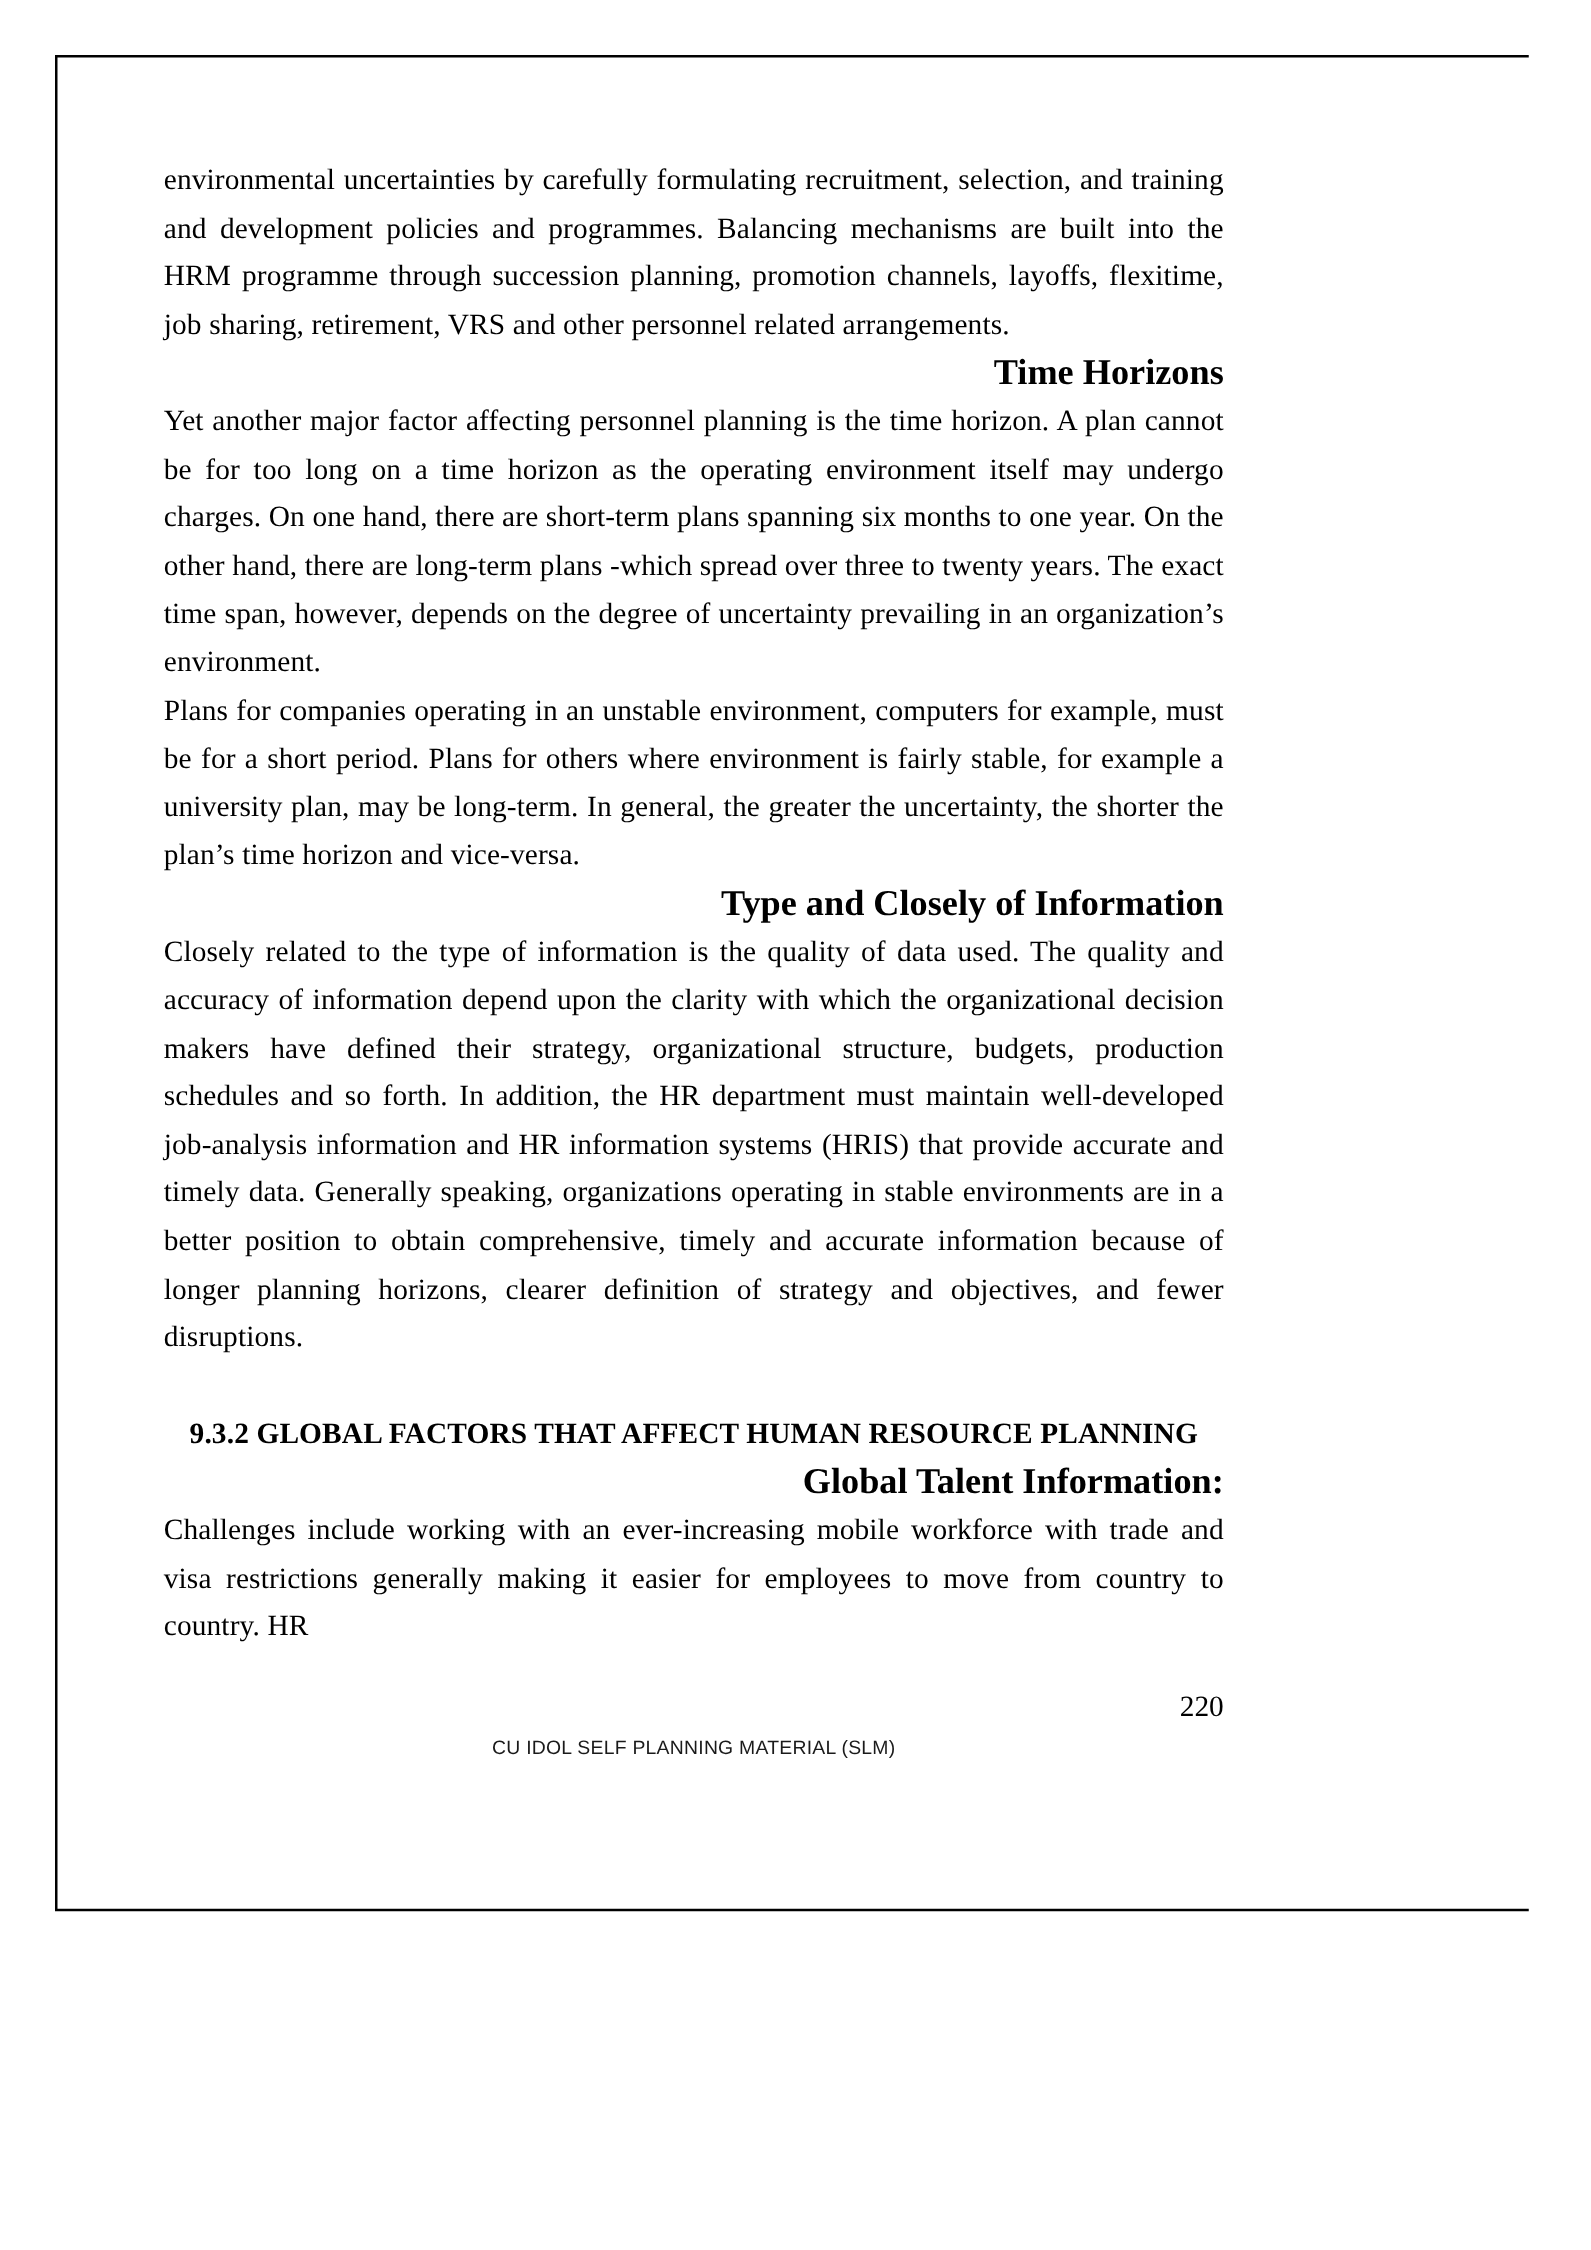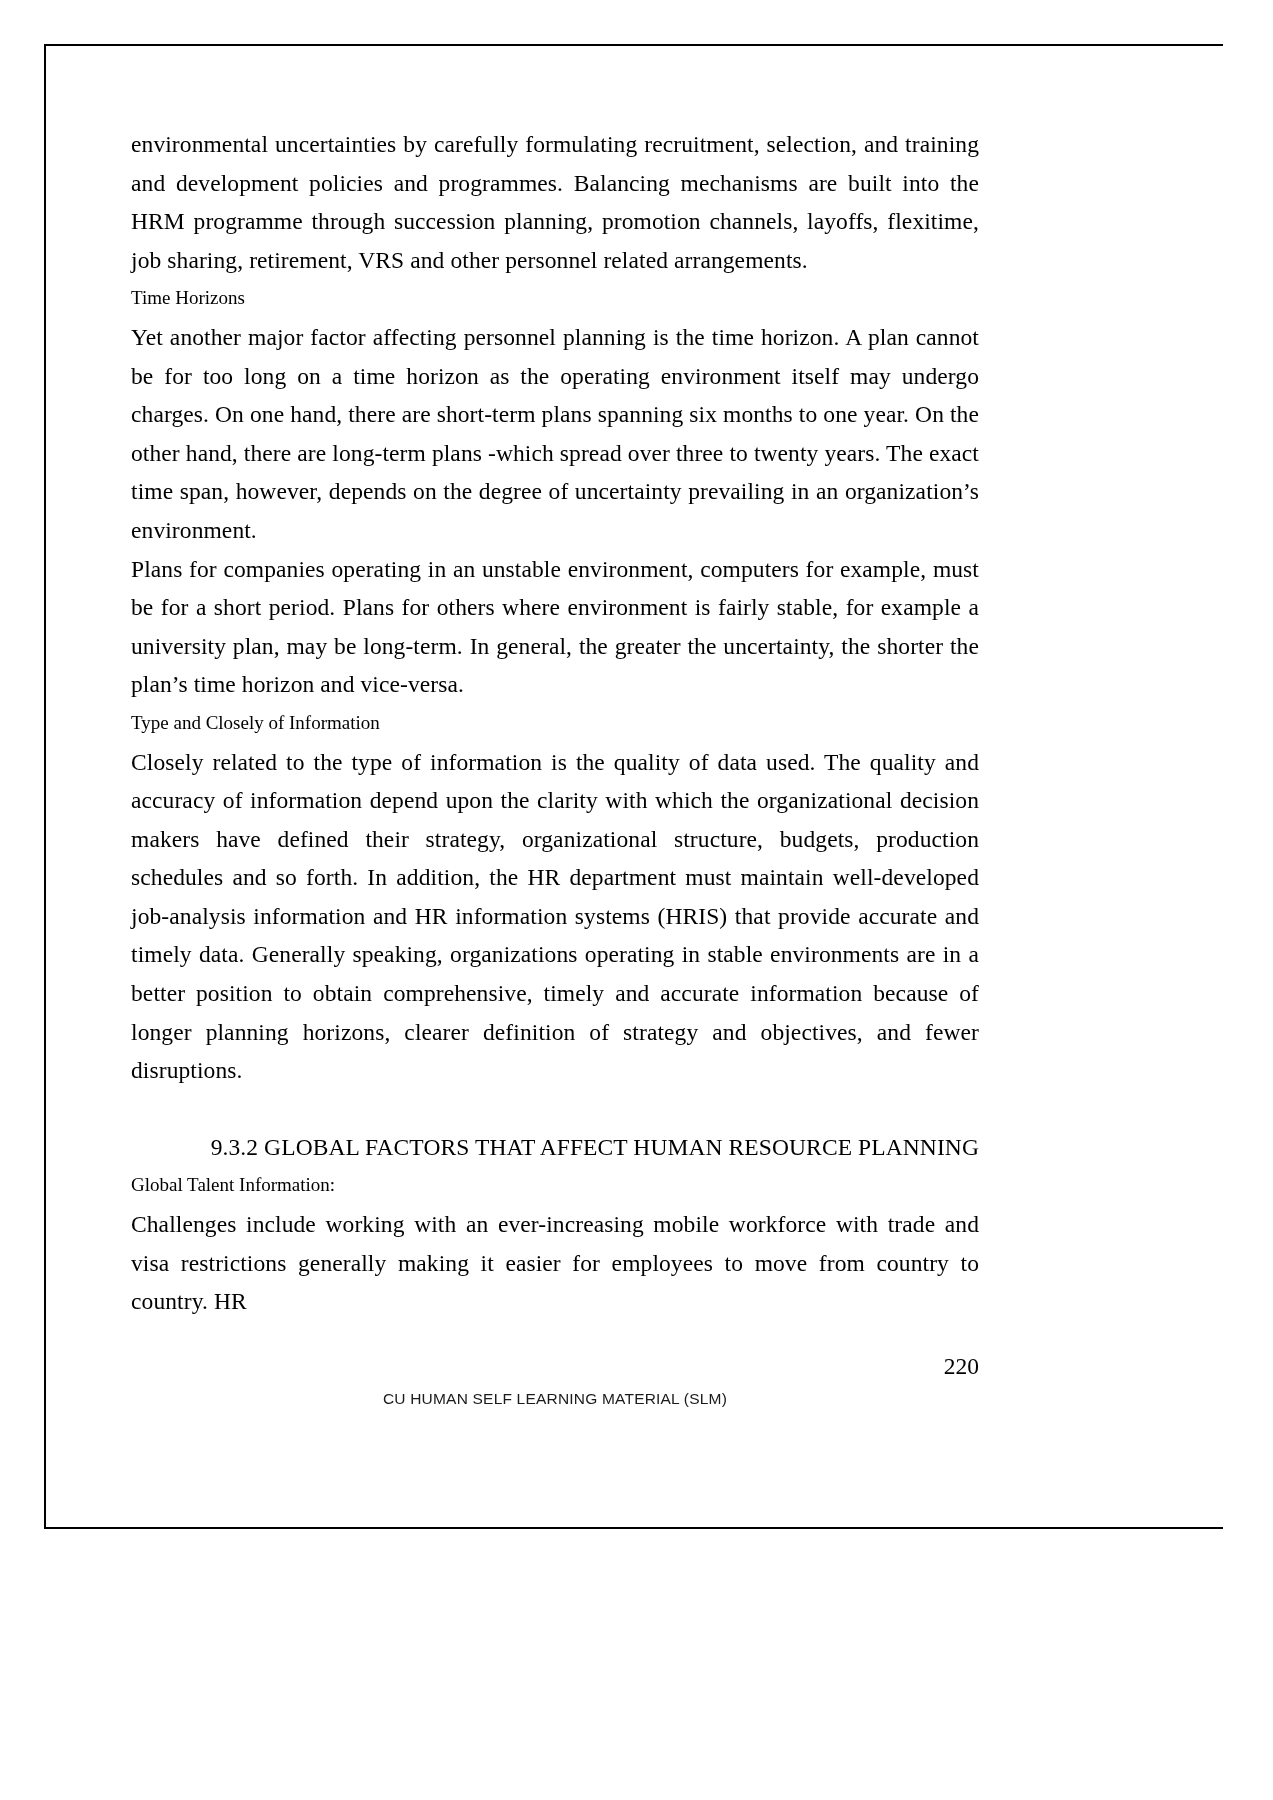--- a/index.html
+++ b/index.html
@@ -36,31 +36,31 @@
   p.body-text {
     margin: 0;
     text-align: justify;
     text-justify: inter-word;
     font-size: 23.5px;
     line-height: 38.6px;
     letter-spacing: 0.1px;
   }
   h3.sub-heading {
     margin: 0;
-    font-size: 19px;
+    font-size: 29px;
     line-height: 38.6px;
-    font-weight: normal;
-    text-align: left;
+    font-weight: bold;
+    text-align: right;
   }
   h2.section-heading {
     margin: 0;
     font-size: 23.5px;
     line-height: 38.6px;
-    font-weight: normal;
-    text-align: right;
+    font-weight: bold;
+    text-align: center;
     letter-spacing: 0.1px;
   }
   .spacer-block {
     height: 38px;
   }
   .page-number {
     position: absolute;
     right: 0;
     top: 1226px;
     width: 848px;
@@ -105,16 +105,16 @@
     <div class="spacer-block"></div>
 
     <h2 class="section-heading">9.3.2 GLOBAL FACTORS THAT AFFECT HUMAN RESOURCE PLANNING</h2>
 
     <h3 class="sub-heading">Global Talent Information:</h3>
 
     <p class="body-text">Challenges include working with an ever-increasing mobile workforce with trade and visa restrictions generally making it easier for employees to move from country to country. HR</p>
 
     <div class="page-number">220</div>
 
-    <div class="footer">CU HUMAN SELF LEARNING MATERIAL (SLM)</div>
+    <div class="footer">CU IDOL SELF PLANNING MATERIAL (SLM)</div>
 
   </div>
 </div>
 
 </body></html>

